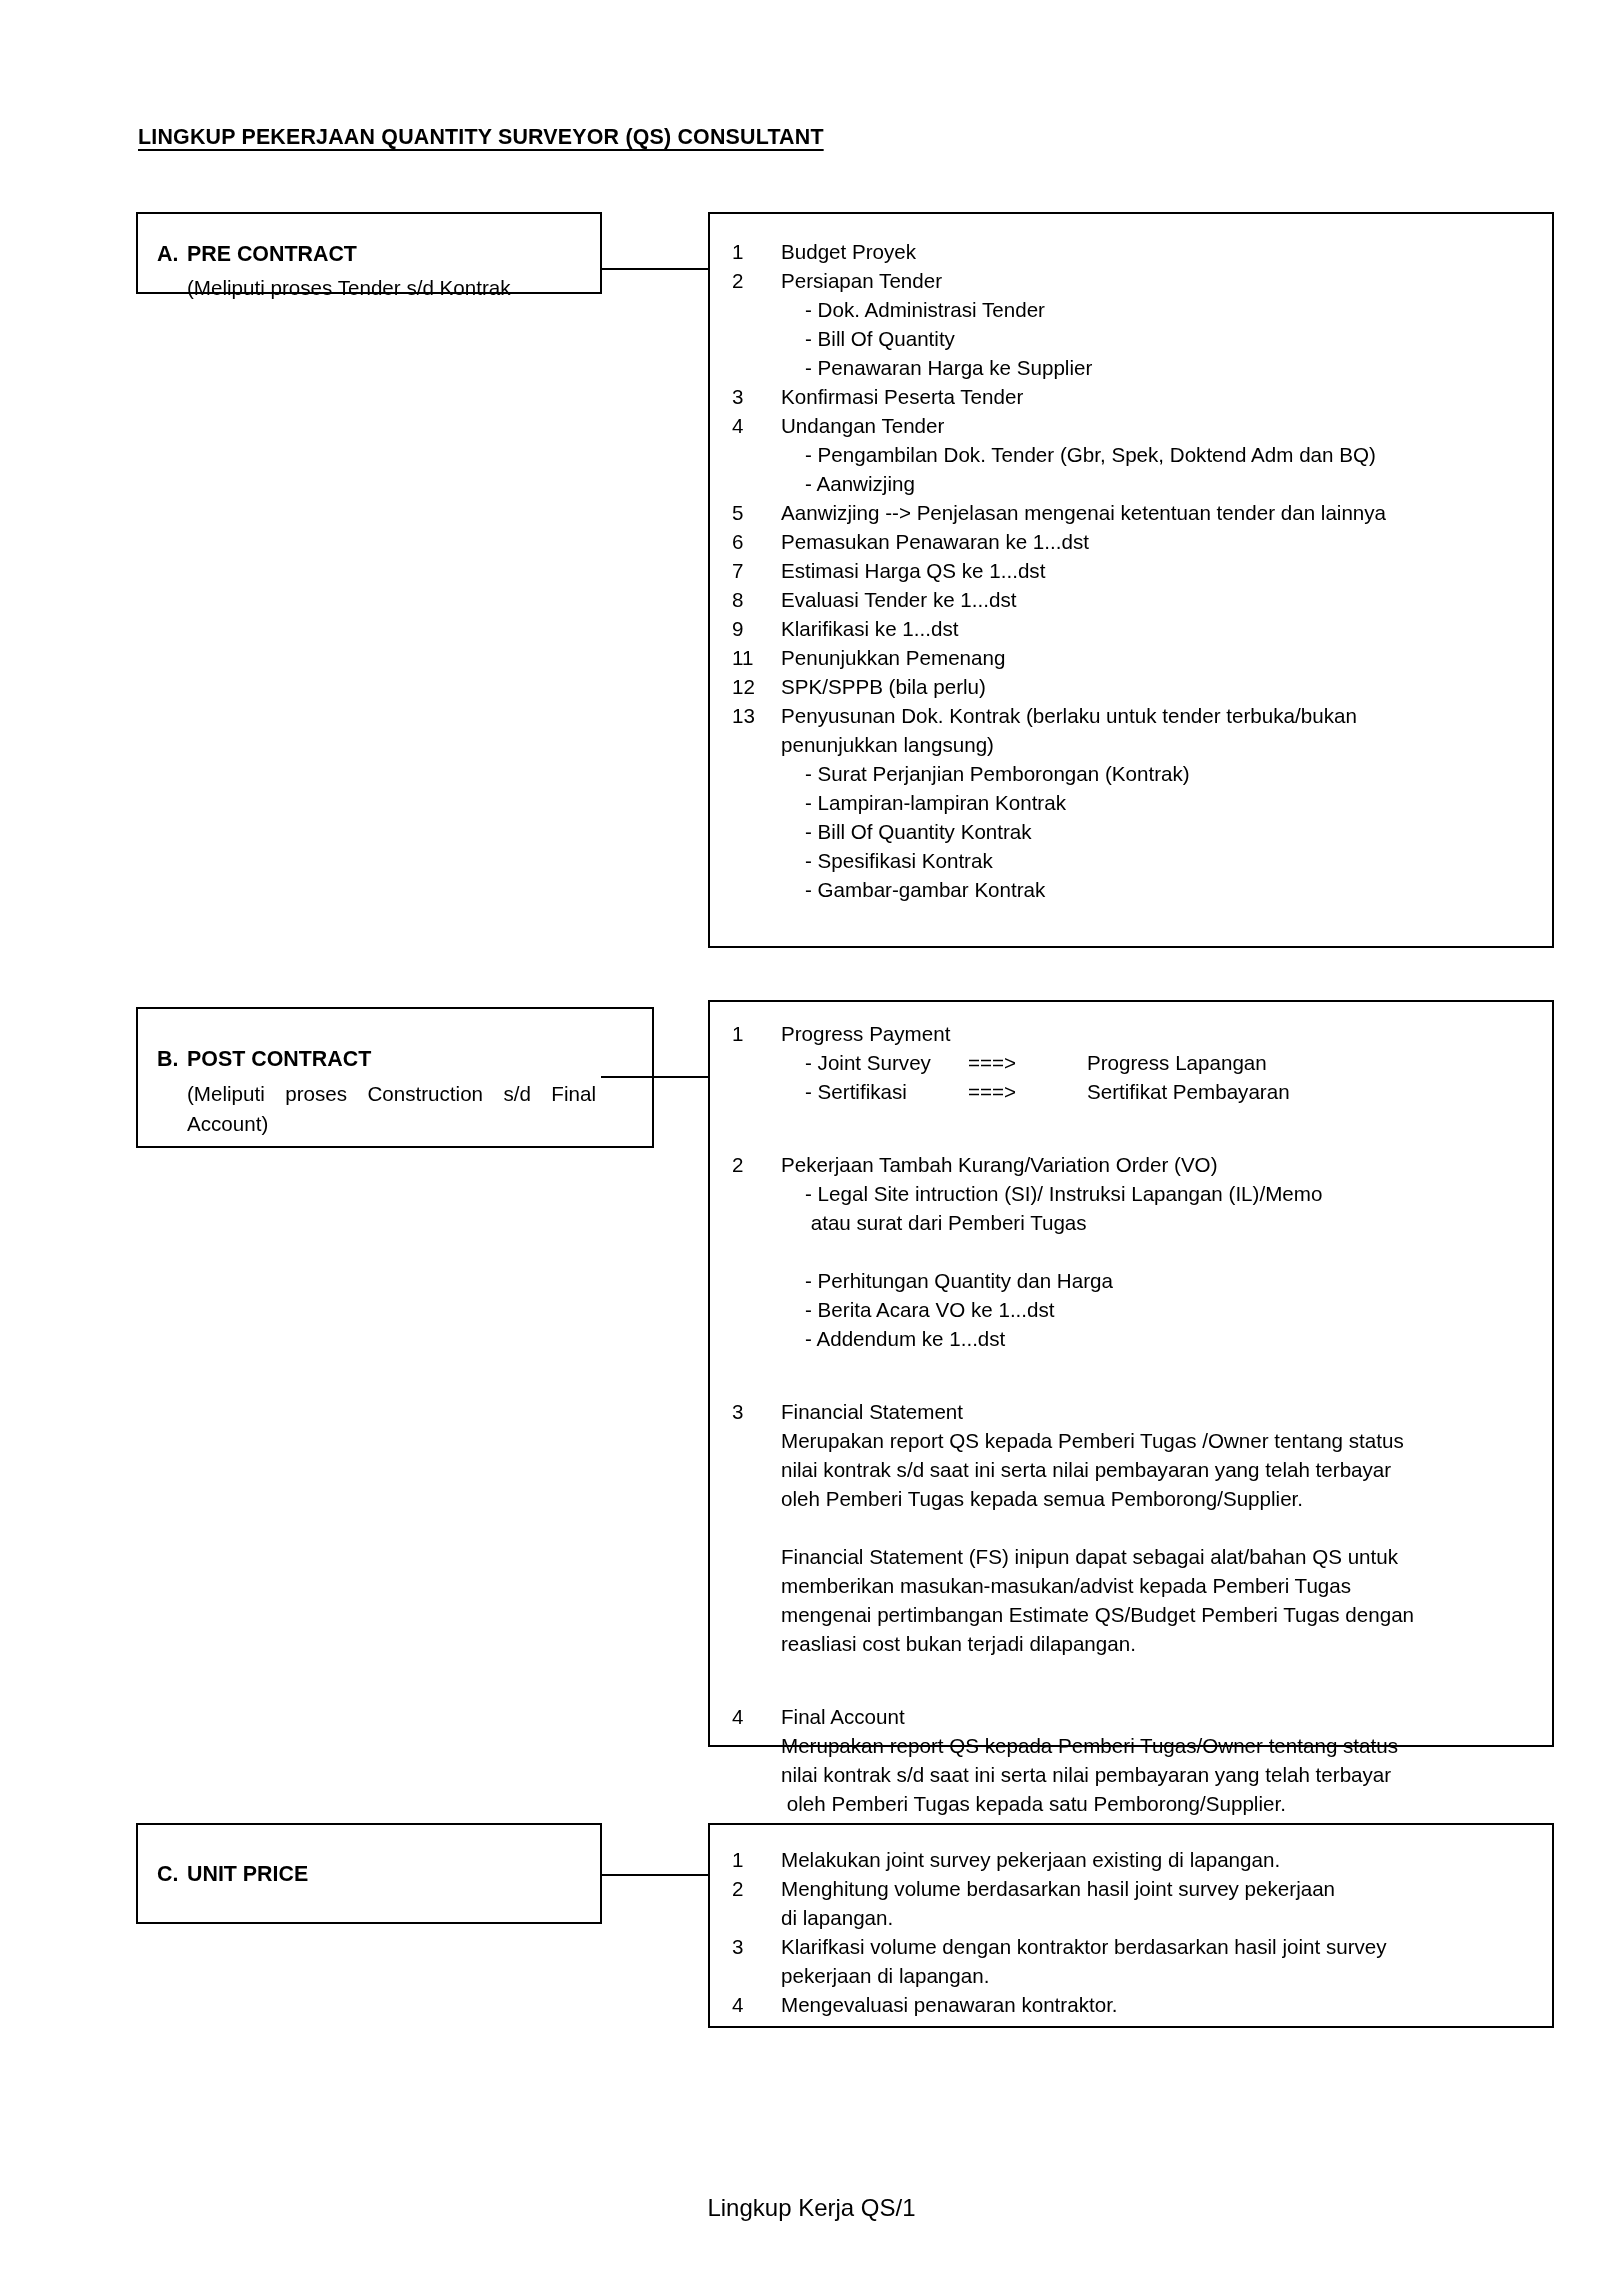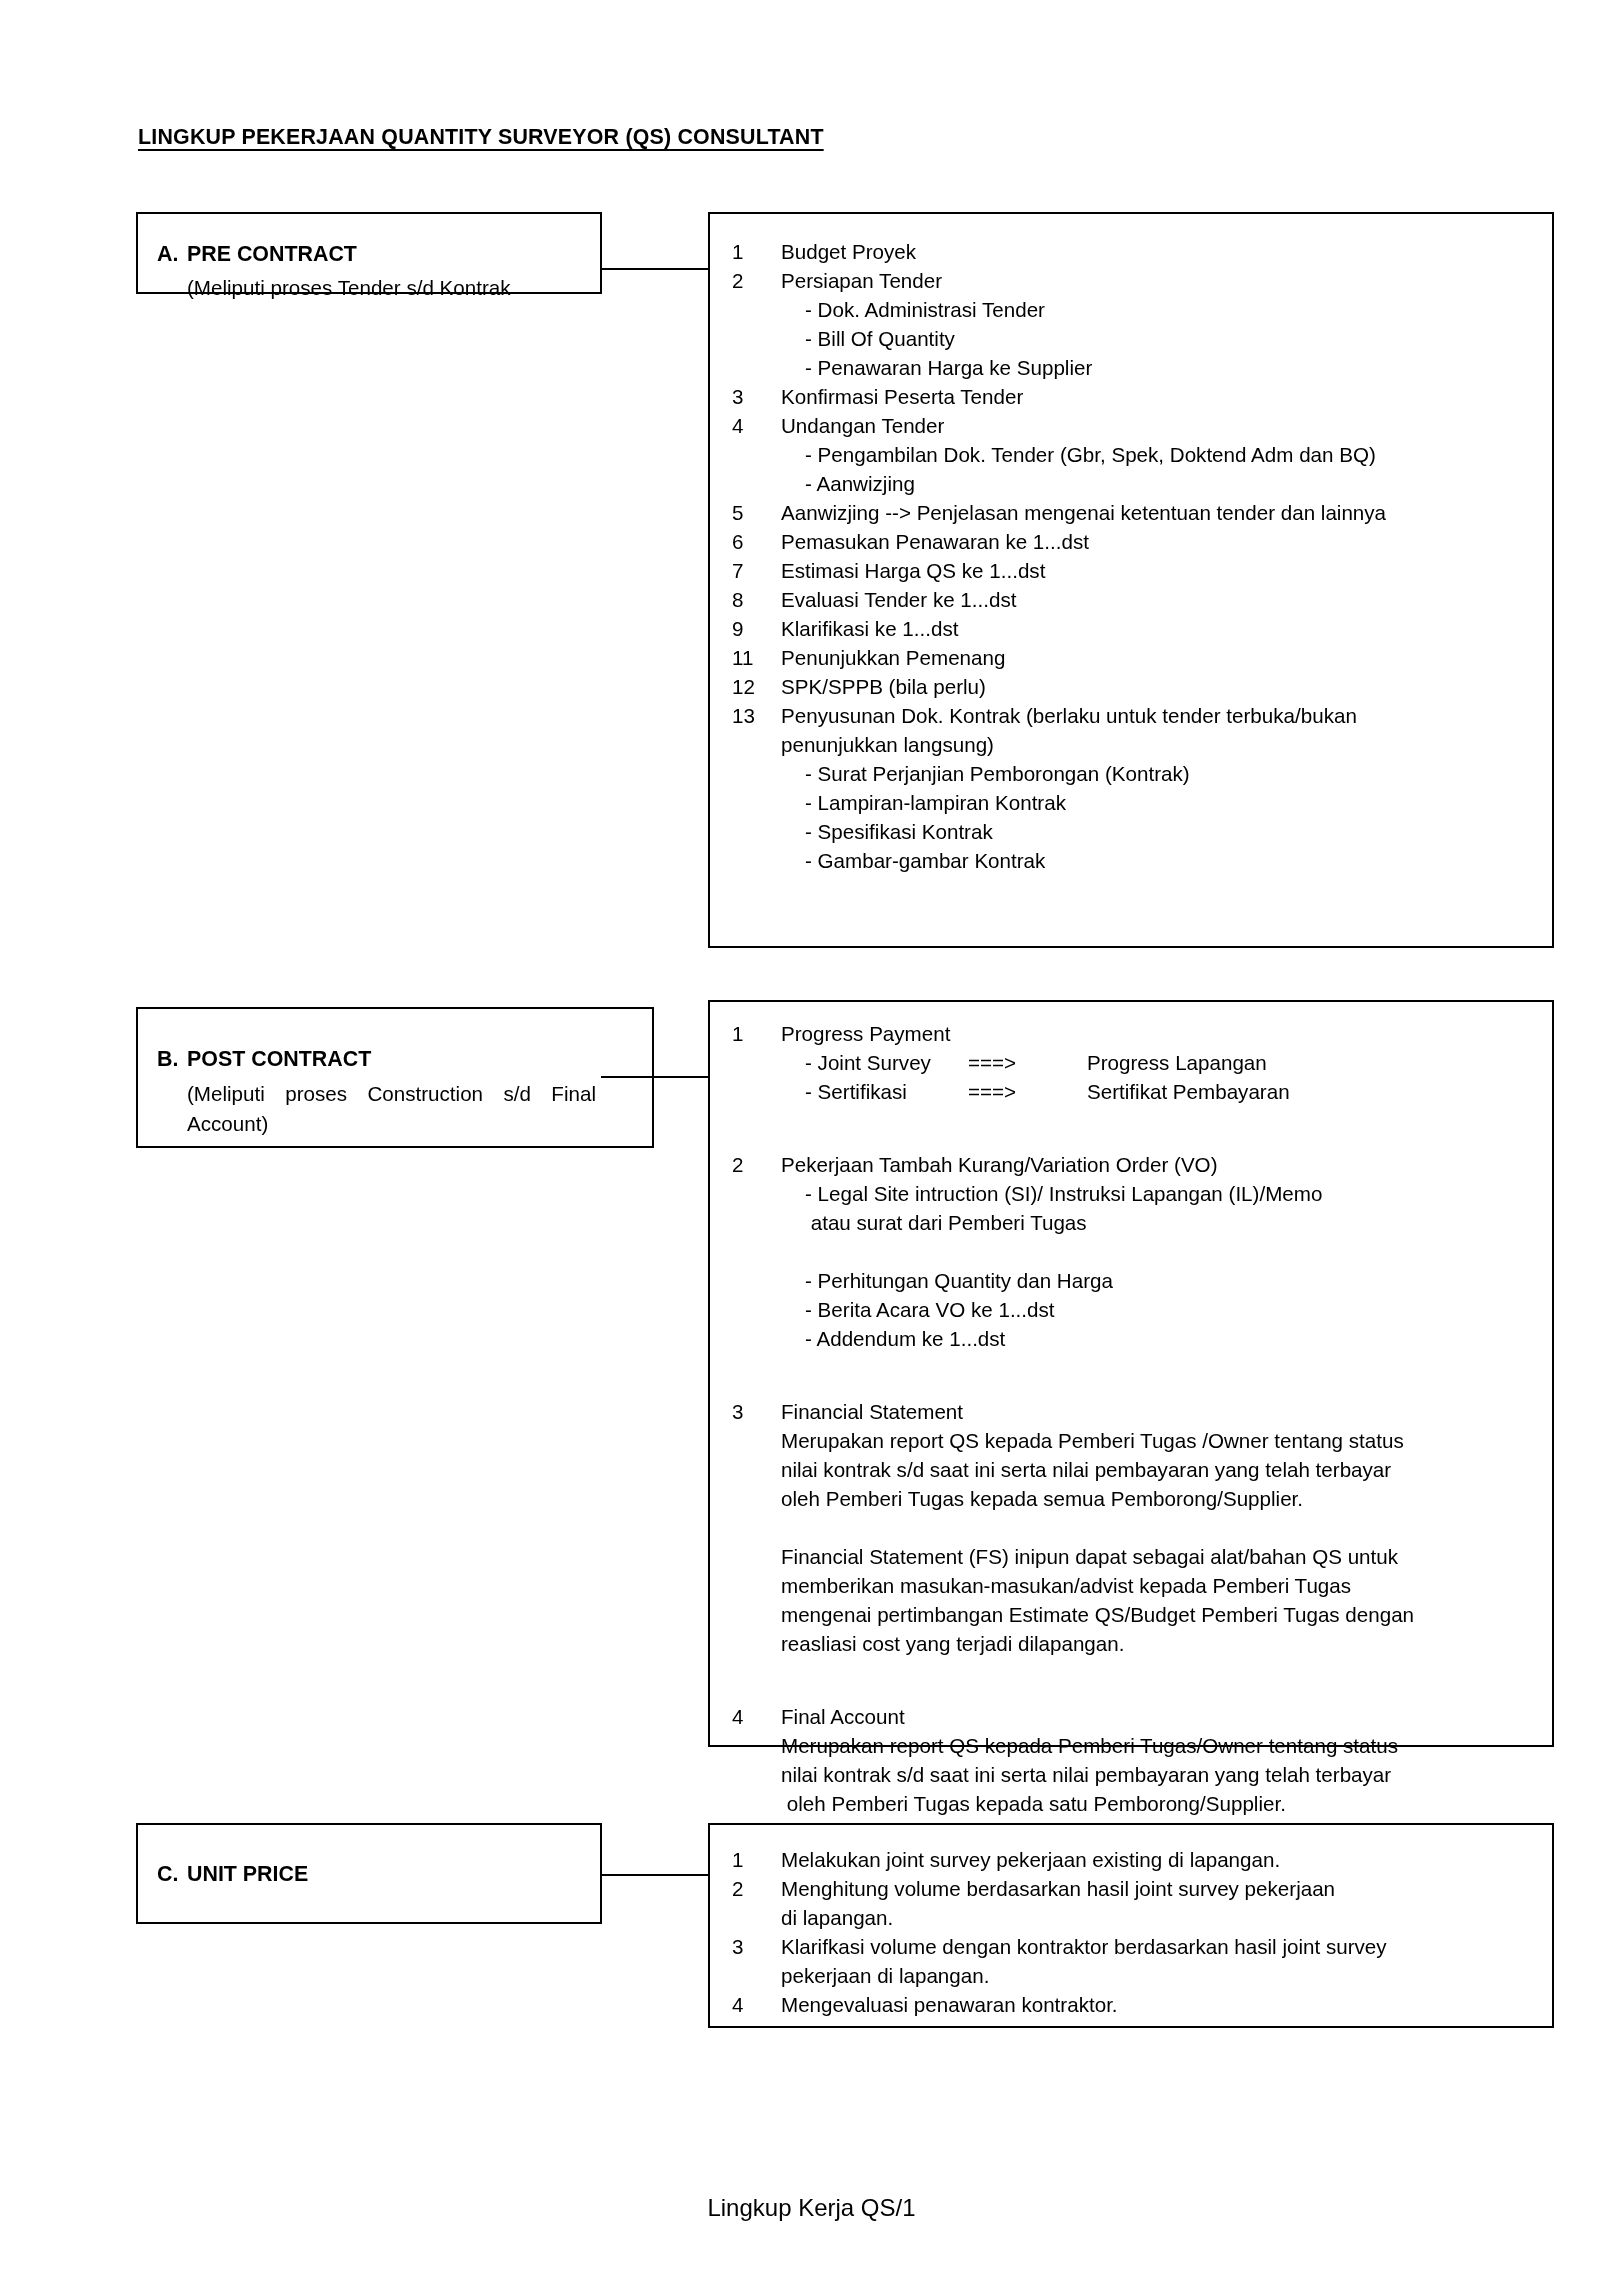--- a/index.html
+++ b/index.html
@@ -227,20 +227,24 @@
           <span class="num"></span>
           <span class="txt">penunjukkan langsung)</span>
         </div>
       <div class="row sub">
           <span class="num"></span>
           <span class="txt">- Surat Perjanjian Pemborongan (Kontrak)</span>
         </div>
       <div class="row sub">
           <span class="num"></span>
           <span class="txt">- Lampiran-lampiran Kontrak</span>
+        </div>
+      <div class="row sub">
+          <span class="num"></span>
+          <span class="txt">- Bill Of Quantity Kontrak</span>
         </div>
       <div class="row sub">
           <span class="num"></span>
           <span class="txt">- Spesifikasi Kontrak</span>
         </div>
       <div class="row sub">
           <span class="num"></span>
           <span class="txt">- Gambar-gambar Kontrak</span>
         </div>
     </div>
@@ -337,21 +341,21 @@
       <div class="row para">
           <span class="num"></span>
           <span class="txt">memberikan masukan-masukan/advist kepada Pemberi Tugas</span>
         </div>
       <div class="row para">
           <span class="num"></span>
           <span class="txt">mengenai pertimbangan Estimate QS/Budget Pemberi Tugas dengan</span>
         </div>
       <div class="row para">
           <span class="num"></span>
-          <span class="txt">reasliasi cost yang terjadi dilapangan.</span>
+          <span class="txt">reasliasi cost bukan terjadi dilapangan.</span>
         </div>
 
       <div class="spacer"></div>
       <div class="spacer half"></div>
 
       <div class="row">
           <span class="num">4</span>
           <span class="txt">Final Account</span>
         </div>
       <div class="row para">

